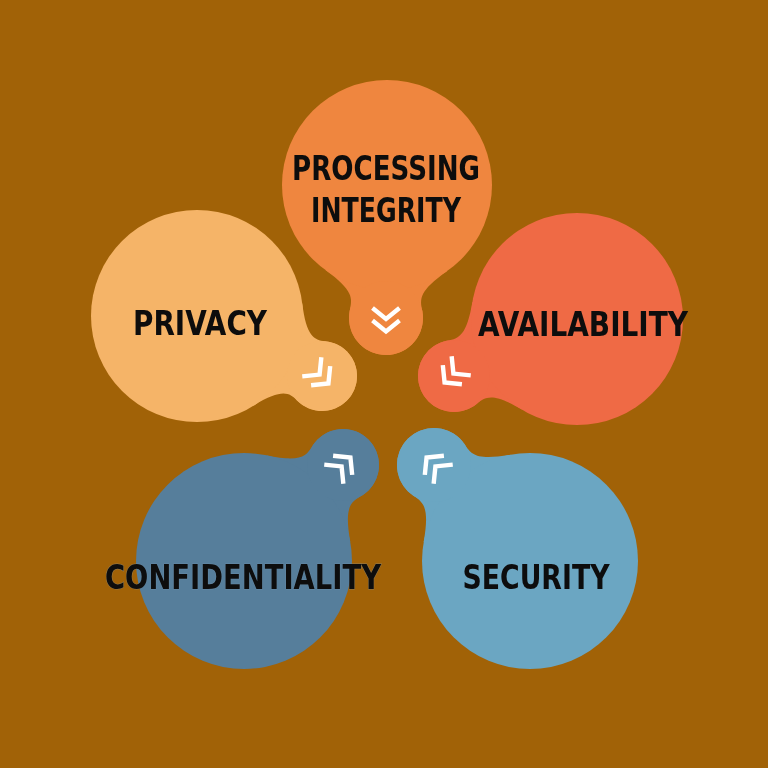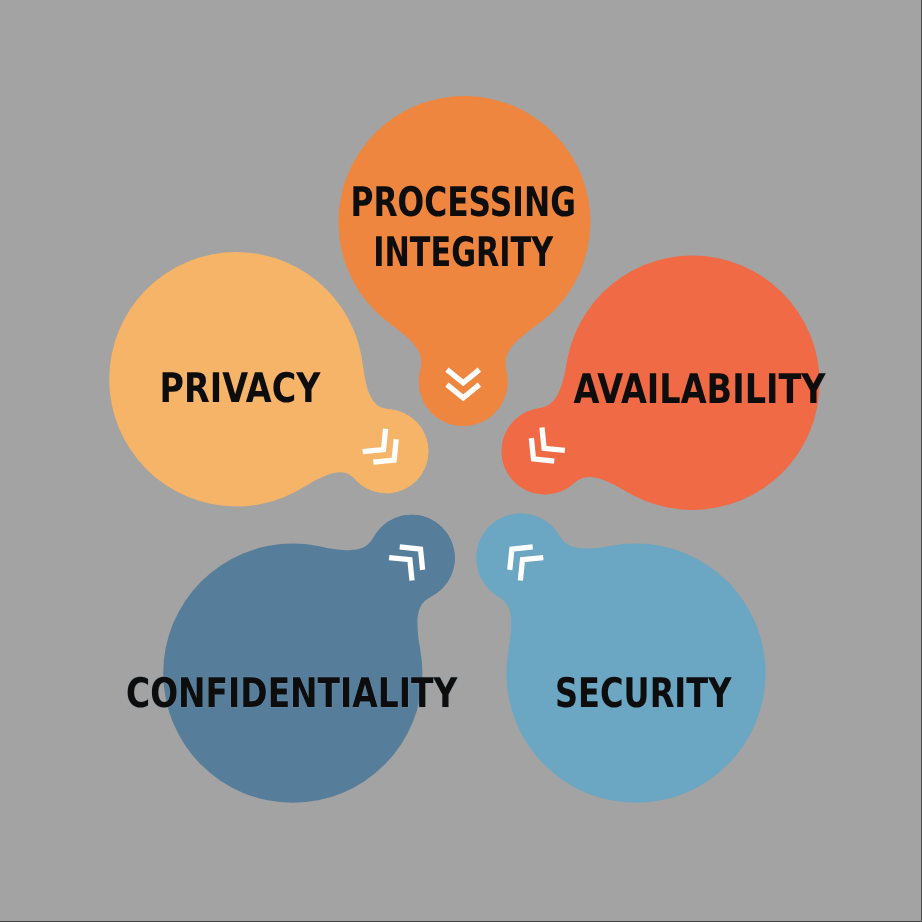--- a/index.html
+++ b/index.html
@@ -7,21 +7,21 @@
     padding: 0;
     width: 768px;
     height: 768px;
     background: #000000;
     overflow: hidden;
   }
   .stage {
     position: relative;
     width: 768px;
     height: 768px;
-    background: #a3a3a3;
+    background: #a16207;
   }
   svg { display: block; }
   .blob-label {
     font-family: "DejaVu Sans", "Liberation Sans", sans-serif;
     font-weight: 800;
     text-anchor: middle;
   }
   .chevron path {
     fill: none;
     stroke-width: 4.4;

